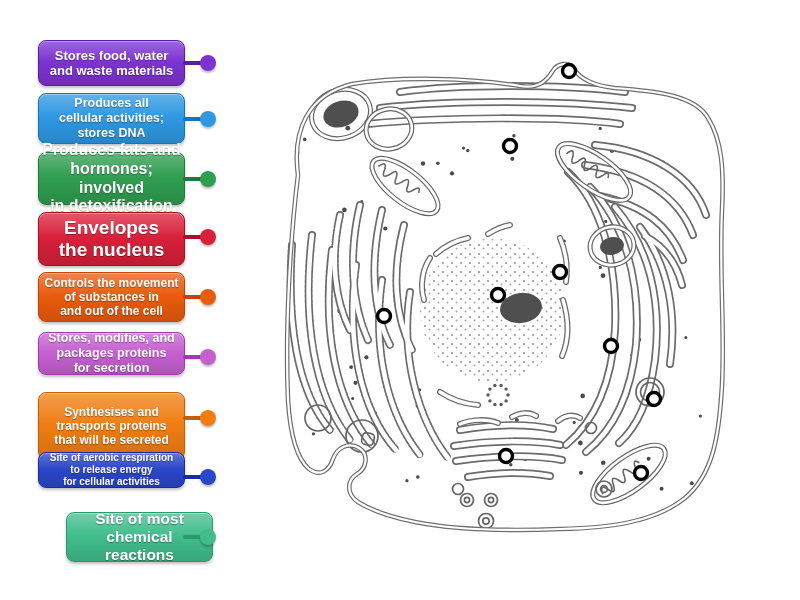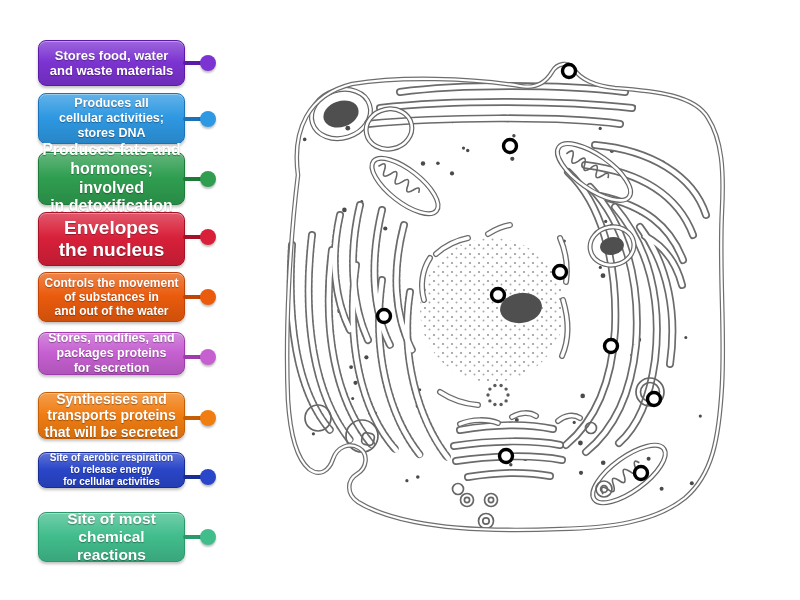--- a/index.html
+++ b/index.html
@@ -330,36 +330,36 @@
 hormones; involved
 in detoxification</span></div>
       <div class="stem" style="top: 176.5px; background: rgb(30, 122, 57);"></div>
       <div class="dot" style="top: 170.5px; background: rgb(47, 158, 80);"></div>
       <div class="label-card" style="top: 212px; height: 54px; font-size: 19px; background: linear-gradient(rgb(226, 88, 107) 0%, rgb(216, 32, 58) 48%, rgb(190, 28, 51) 100%); border: 1px solid rgb(165, 18, 39);"><span>Envelopes
 the nucleus</span></div>
       <div class="stem" style="top: 235px; background: rgb(165, 18, 39);"></div>
       <div class="dot" style="top: 229px; background: rgb(216, 32, 58);"></div>
       <div class="label-card" style="top: 272px; height: 50px; font-size: 12px; background: linear-gradient(rgb(239, 132, 74) 0%, rgb(234, 91, 13) 48%, rgb(206, 80, 11) 100%); border: 1px solid rgb(191, 68, 5);"><span>Controls the movement
 of substances in
-and out of the water</span></div>
+and out of the cell</span></div>
       <div class="stem" style="top: 295px; background: rgb(191, 68, 5);"></div>
       <div class="dot" style="top: 289px; background: rgb(234, 91, 13);"></div>
       <div class="label-card" style="top: 332px; height: 43px; font-size: 12.5px; background: linear-gradient(rgb(212, 136, 221) 0%, rgb(198, 96, 209) 48%, rgb(174, 84, 184) 100%); border: 1px solid rgb(158, 60, 171);"><span>Stores, modifies, and
 packages proteins
 for secretion</span></div>
       <div class="stem" style="top: 355px; background: rgb(158, 60, 171);"></div>
       <div class="dot" style="top: 349px; background: rgb(198, 96, 209);"></div>
-      <div class="label-card" style="top: 392px; height: 47px; font-size: 14px; background: linear-gradient(rgb(244, 158, 77) 0%, rgb(240, 125, 18) 48%, rgb(211, 110, 16) 100%); border: 1px solid rgb(196, 95, 4);"><span>Synthesises and
+      <div class="label-card" style="top: 392px; height: 68px; font-size: 12px; background: linear-gradient(rgb(244, 158, 77) 0%, rgb(240, 125, 18) 48%, rgb(211, 110, 16) 100%); border: 1px solid rgb(196, 95, 4);"><span>Synthesises and
 transports proteins
 that will be secreted</span></div>
       <div class="stem" style="top: 415.5px; background: rgb(196, 95, 4);"></div>
       <div class="dot" style="top: 409.5px; background: rgb(240, 125, 18);"></div>
       <div class="label-card" style="top: 452px; height: 36px; font-size: 10px; background: linear-gradient(rgb(95, 116, 215) 0%, rgb(42, 70, 201) 48%, rgb(37, 62, 177) 100%); border: 1px solid rgb(24, 46, 149); text-align: center;"><span>Site of aerobic respiration
 to release energy
 for cellular activities</span></div>
       <div class="stem" style="top: 475px; background: rgb(24, 46, 149);"></div>
       <div class="dot" style="top: 469px; background: rgb(42, 70, 201);"></div>
-      <div class="label-card" style="top: 512px; height: 50px; font-size: 15.5px; background: linear-gradient(rgb(113, 206, 169) 0%, rgb(65, 189, 140) 48%, rgb(57, 166, 123) 100%); border: 1px solid rgb(42, 154, 109);"><span>Site of most
+      <div class="label-card" style="top: 512px; height: 50px; font-size: 15.5px; background: linear-gradient(rgb(113, 206, 169) 0%, rgb(65, 189, 140) 48%, rgb(57, 166, 123) 100%); border: 1px solid rgb(42, 154, 109); margin-left: 28px;"><span>Site of most
 chemical reactions</span></div>
       <div class="stem" style="top: 535px; background: rgb(42, 154, 109);"></div>
       <div class="dot" style="top: 529px; background: rgb(65, 189, 140);"></div>
     </div>
 </div>
 
 </body></html>

